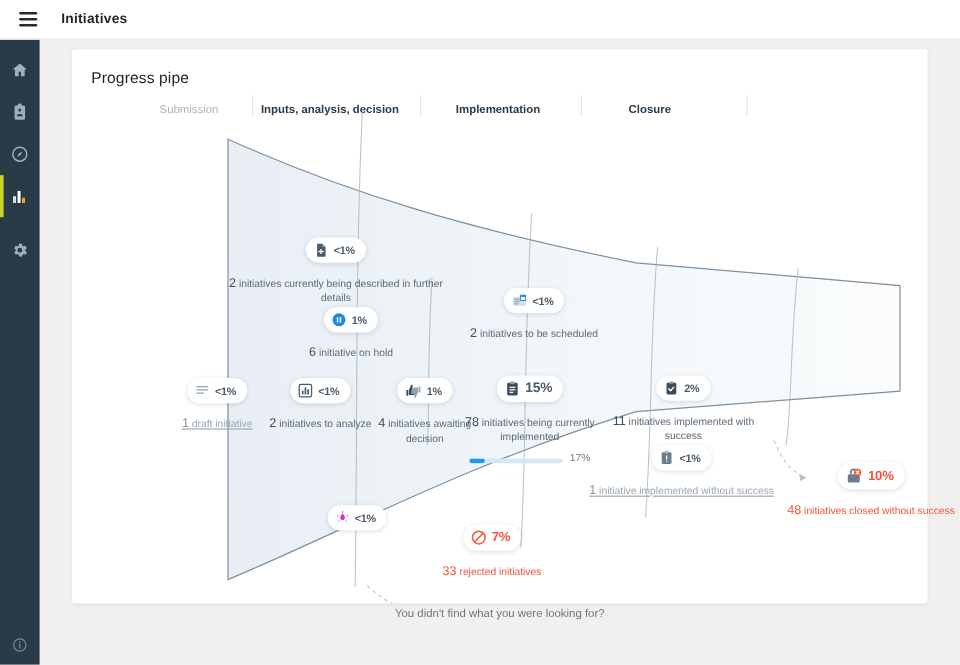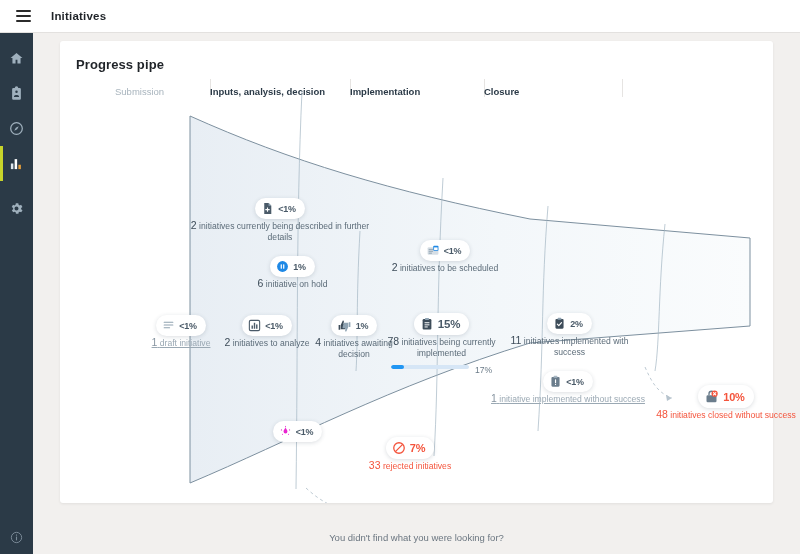--- a/index.html
+++ b/index.html
@@ -42,31 +42,31 @@
 
   
   .page { position: absolute; left: 33px; top: 33px; width: 767px; height: 521px;
     background: #f2f0ee; overflow: hidden; }
   .card {
     position: absolute; left: 27px; top: 8px; width: 713px; height: 462px;
     background: #ffffff; border-radius: 3px;
     box-shadow: 0 1px 3px rgba(0,0,0,.07);
   }
   .card-title { position: absolute; left: 16px; top: 16px;
-    font-size: 13px; font-weight: bold; color: #1f2328; letter-spacing: .1px; }
+    font-size: 13px; font-weight: normal; color: #1f2328; letter-spacing: .1px; }
 
   .footer-note {
-    position: absolute; left: 0; top: 499px; width: 767px; text-align: center;
+    position: absolute; left: 0; top: 473px; width: 767px; text-align: center;
     font-size: 9.5px; color: #6b7680;
   }
 
   
   .col-head {
     position: absolute; top: 45px; font-size: 9.5px; font-weight: bold;
-    color: #2b3a47; text-align: left; white-space: nowrap;
+    color: #2b3a47; text-align: center; white-space: nowrap;
   }
   .col-head.muted { color: #a8b4bd; font-weight: normal; }
   .col-rule { position: absolute; top: 38px; width: 1px; height: 18px; background: #e6e4e2; }
 
   
   .funnel { position: absolute; left: 0; top: 0; width: 713px; height: 462px; }
 
   
   .node { position: absolute; text-align: center; }
   .pill {
@@ -74,29 +74,29 @@
     background: #ffffff; border-radius: 13px; padding: 4px 9px 4px 6px;
     box-shadow: 0 1px 4px rgba(40,60,80,.17);
     white-space: nowrap;
   }
   .pill .pct { font-size: 9px; font-weight: bold; color: #4a5a68; letter-spacing: -.2px; }
   .pill .pct.big { font-size: 11.5px; }
   .pill.green .pct { color: #25c455; font-size: 19px; font-weight: bold; }
   .pill.green { padding: 2px 12px 2px 8px; border-radius: 17px; }
   .pill.red .pct { color: #f4543c; font-size: 11px; }
   .caption {
-    margin-top: 0; font-size: 8.6px; line-height: 1.28; color: #5b6b78;
+    margin-top: 10px; font-size: 8.6px; line-height: 1.28; color: #5b6b78;
     white-space: normal;
   }
   .caption .num { font-size: 10.5px; color: #3d4c59; }
   .caption.green { color: #25c455; } .caption.green .num { color: #25c455; }
   .caption.red { color: #f4543c; } .caption.red .num { color: #f4543c; }
   .caption.faded { color: #9aa8b3; text-decoration: underline; } .caption.faded .num { color: #8795a1; }
 
-  .progress { margin-top: 6px; display: flex; align-items: flex-start; gap: 6px; justify-content: center; }
+  .progress { margin-top: 6px; display: flex; align-items: flex-end; gap: 6px; justify-content: center; }
   .progress .track { width: 78px; height: 4px; border-radius: 2px; background: #d6e6f6; overflow: hidden; }
   .progress .fill { height: 4px; border-radius: 2px; background: #2196f3; }
   .progress .lbl { font-size: 8.6px; color: #6b7b88; }
 </style>
 </head>
 <body>
 
 <div id="app">
 
   <div class="topbar">
@@ -376,21 +376,21 @@
       <div class="node" style="left:596px;top:344px;width:140px">
         <div class="pill red">
           <svg width="15" height="15" viewBox="0 0 24 24">
             <rect x="4" y="10" width="16" height="11" rx="2" fill="#6b7d8c"></rect>
             <path d="M8 10V7.5a4 4 0 0 1 8 0V10" fill="none" stroke="#6b7d8c" stroke-width="2.2"></path>
             <circle cx="17" cy="7.5" r="5" fill="#f4543c"></circle>
             <path d="M15.2 5.7l3.6 3.6M18.8 5.7l-3.6 3.6" stroke="#ffffff" stroke-width="1.8" stroke-linecap="round"></path>
           </svg>
           <span class="pct">10%</span>
         </div>
-        <div class="caption red" style="text-align:center">
+        <div class="caption red" style="text-align:left">
           <span class="num">48</span>
           <span>initiatives closed without success</span>
         </div>
       </div>
 
     </div>
 
     <div class="footer-note">You didn't find what you were looking for?</div>
   </div>
 </div>

